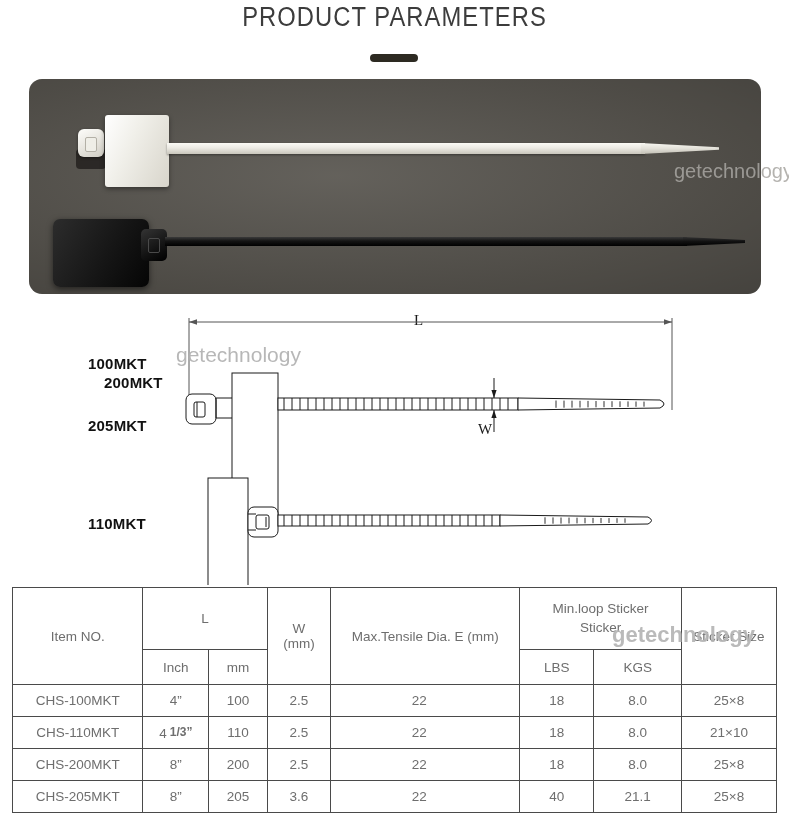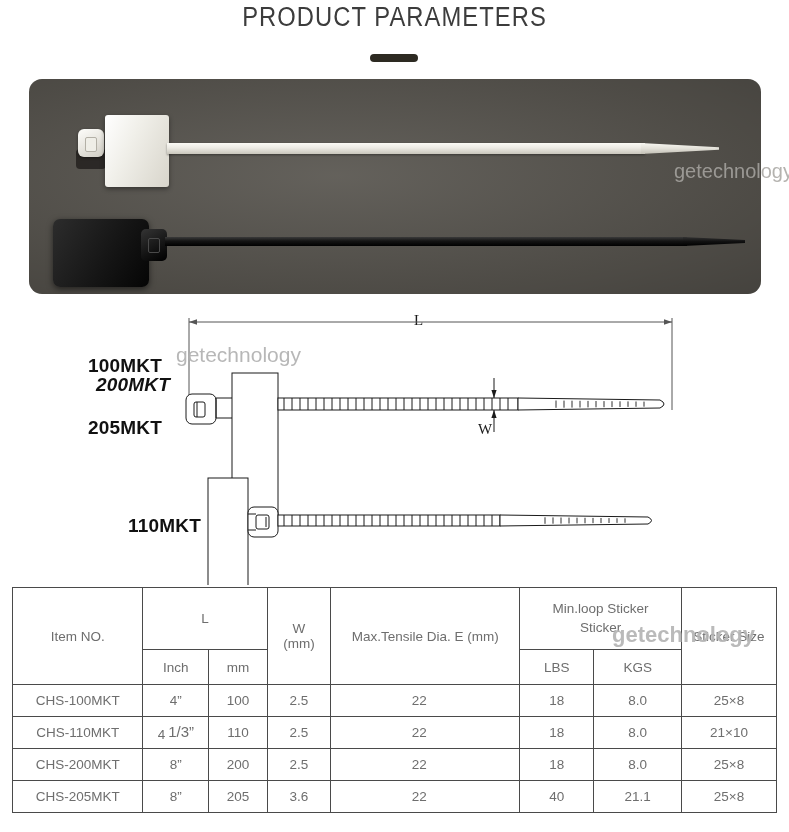--- a/index.html
+++ b/index.html
@@ -205,29 +205,29 @@
     font-family: "Liberation Serif", serif;
     font-size: 15px;
     color: #1a1a1a;
   }
   .dim-L { left: 414px; top: 312px; }
   .dim-W { left: 478px; top: 421px; }
 
   .model-label {
     position: absolute;
     font-family: "Liberation Sans", sans-serif;
-    font-size: 19px;
+    font-size: 15px;
     font-weight: bold;
     color: #111;
     letter-spacing: 0.2px;
   }
   .ml1 { left: 88px; top: 355px; }
-  .ml2 { left: 96px; top: 374px; font-style: italic; }
+  .ml2 { left: 104px; top: 374px; }
   .ml3 { left: 88px; top: 393px; margin-top: 24px; }
-  .ml4 { left: 88px; top: 515px; margin-left: 40px; }
+  .ml4 { left: 88px; top: 515px; }
 
   
   .spec-table {
     position: absolute;
     left: 12px;
     top: 587px;
     width: 765px;
     border-collapse: collapse;
     font-family: "Liberation Sans", sans-serif;
     color: #6b6b6b;
@@ -249,23 +249,24 @@
   .col-mm     { width: 55px; }
   .col-w      { width: 60px; }
   .col-bundle { width: 180px; }
   .col-lbs    { width: 70px; }
   .col-kgs    { width: 83px; }
   .col-stick  { width: 90px; }
 
   .hdr-w-line1 { display: block; }
   .hdr-w-line2 { display: block; }
   .frac {
-    font-size: 15px;
+    font-size: 12px;
     vertical-align: 2px;
     margin-left: 3px;
+    font-weight: bold;
   }
   .bundle-val { display: inline-block; transform: translateX(-6px); }
   .tensile-hdr { line-height: 1.35; }
 </style>
 </head>
 <body>
 
 <div class="page-title">PRODUCT PARAMETERS</div>
 <div class="title-divider"></div>
 

